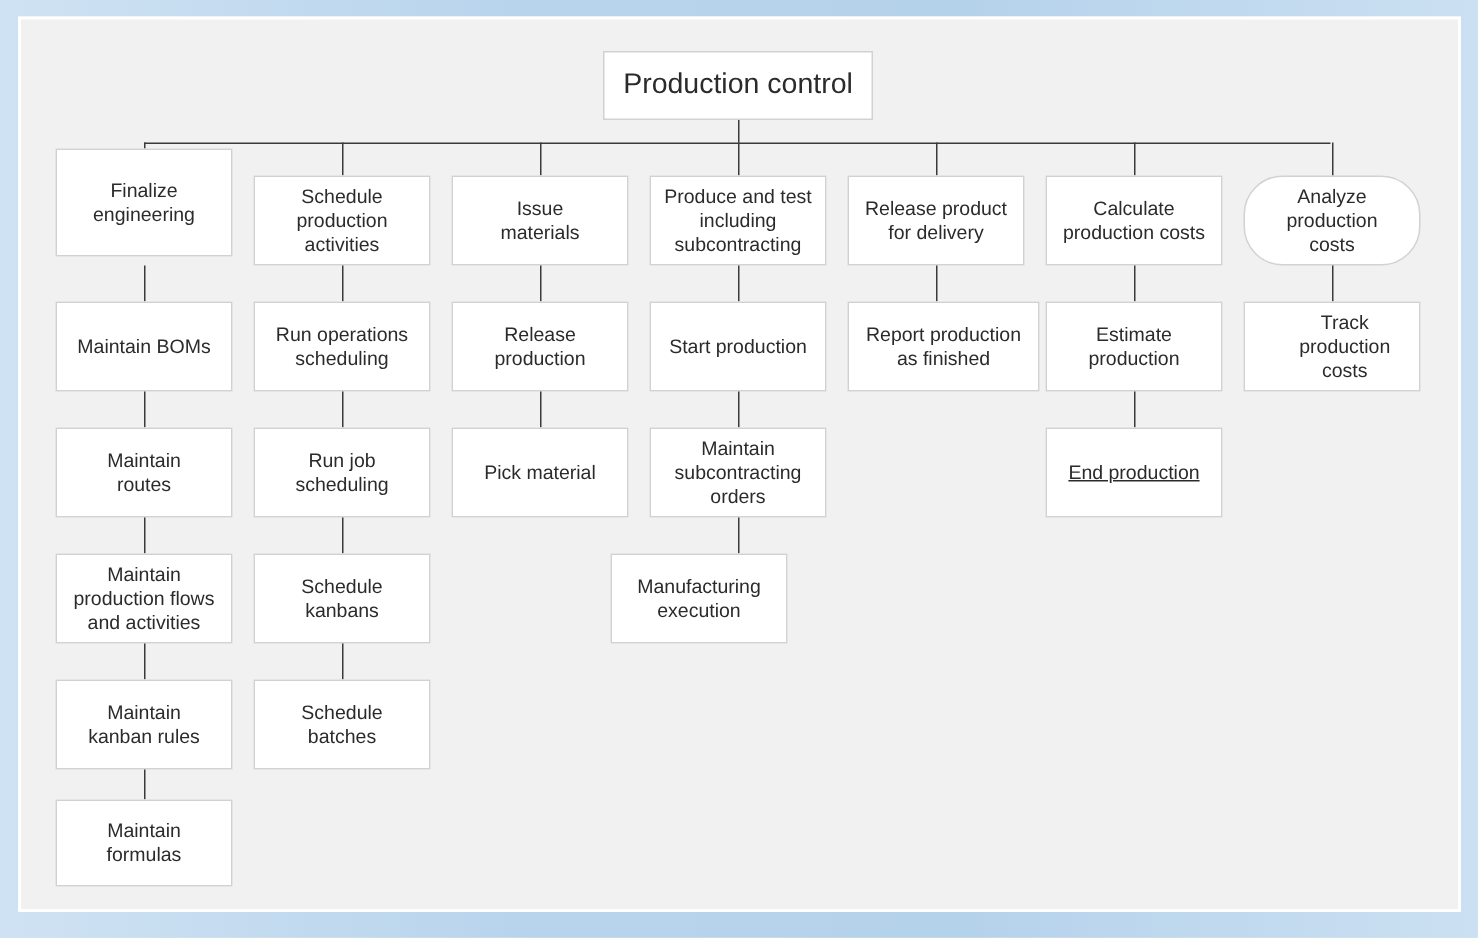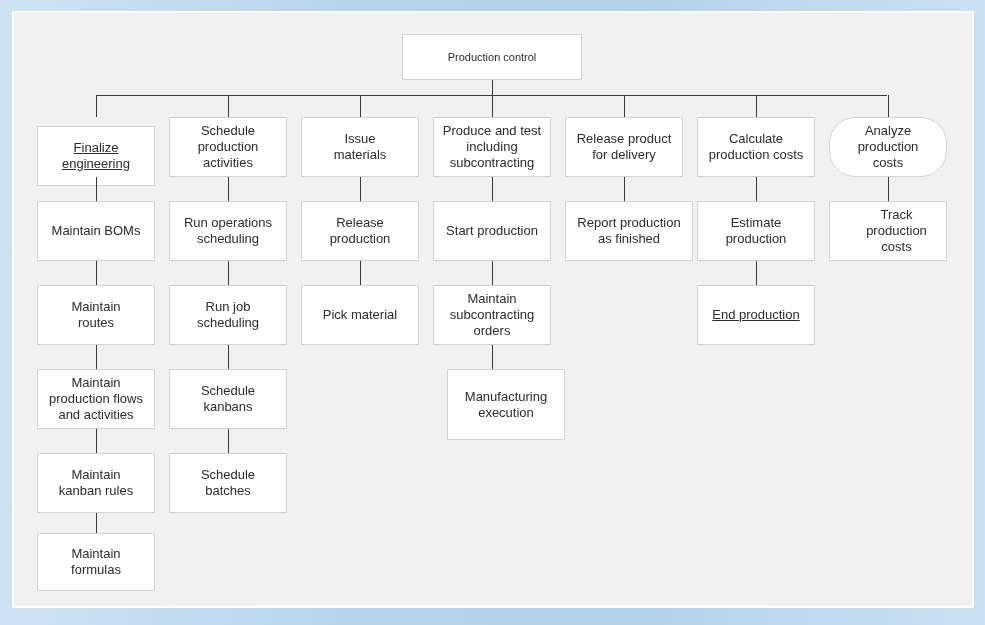--- a/index.html
+++ b/index.html
@@ -53,41 +53,41 @@
     justify-content: center;
     text-align: center;
     color: #2b2b2b;
     font-size: 13px;
     line-height: 16px;
     padding: 2px 6px;
     font-family: "Liberation Sans", sans-serif;
     white-space: pre-line;
   }
   .node.root {
-    font-size: 11px;
+    font-size: 19px;
   }
   .connector {
     position: absolute;
     background: #3a3a3a;
   }
   .connector.v { width: 1px; }
   .connector.h { height: 1px; }
 </style>
 </head>
 <body>
 
 <div id="stage">
   <div id="frame-bg"></div>
   <div id="panel"></div>
   <div id="canvas">
       <div class="node root" style="left: 402px; top: 34px; width: 180px; height: 46px;">Production control</div>
       <div class="connector v" style="left: 492px; top: 80px; width: 1px; height: 15px;"></div>
       <div class="connector h" style="left: 96px; top: 95px; width: 791px; height: 1px;"></div>
       <div class="connector v" style="left: 96px; top: 95px; width: 1px; height: 22px;"></div>
-      <div class="node" style="left: 37px; top: 126px; width: 118px; height: 60px; text-decoration: underline;">Finalize
+      <div class="node" style="left: 37px; top: 99px; width: 118px; height: 72px;">Finalize
 engineering</div>
       <div class="connector v" style="left: 96px; top: 177px; width: 1px; height: 24px;"></div>
       <div class="node" style="left: 37px; top: 201px; width: 118px; height: 60px;">Maintain BOMs</div>
       <div class="connector v" style="left: 96px; top: 261px; width: 1px; height: 24px;"></div>
       <div class="node" style="left: 37px; top: 285px; width: 118px; height: 60px;">Maintain
 routes</div>
       <div class="connector v" style="left: 96px; top: 345px; width: 1px; height: 24px;"></div>
       <div class="node" style="left: 37px; top: 369px; width: 118px; height: 60px;">Maintain
 production flows
 and activities</div>
@@ -125,21 +125,21 @@
       <div class="node" style="left: 433px; top: 117px; width: 118px; height: 60px;">Produce and test
 including
 subcontracting</div>
       <div class="connector v" style="left: 492px; top: 177px; width: 1px; height: 24px;"></div>
       <div class="node" style="left: 433px; top: 201px; width: 118px; height: 60px;">Start production</div>
       <div class="connector v" style="left: 492px; top: 261px; width: 1px; height: 24px;"></div>
       <div class="node" style="left: 433px; top: 285px; width: 118px; height: 60px;">Maintain
 subcontracting
 orders</div>
       <div class="connector v" style="left: 492px; top: 345px; width: 1px; height: 24px;"></div>
-      <div class="node" style="left: 447px; top: 369px; width: 118px; height: 71px;">Manufacturing
+      <div class="node" style="left: 407px; top: 369px; width: 118px; height: 60px;">Manufacturing
 execution</div>
       <div class="connector v" style="left: 624px; top: 95px; width: 1px; height: 22px;"></div>
       <div class="node" style="left: 565px; top: 117px; width: 118px; height: 60px;">Release product
 for delivery</div>
       <div class="connector v" style="left: 624px; top: 177px; width: 1px; height: 24px;"></div>
       <div class="node" style="left: 565px; top: 201px; width: 128px; height: 60px;">Report production
 as finished</div>
       <div class="connector v" style="left: 756px; top: 95px; width: 1px; height: 22px;"></div>
       <div class="node" style="left: 697px; top: 117px; width: 118px; height: 60px;">Calculate
 production costs</div>

